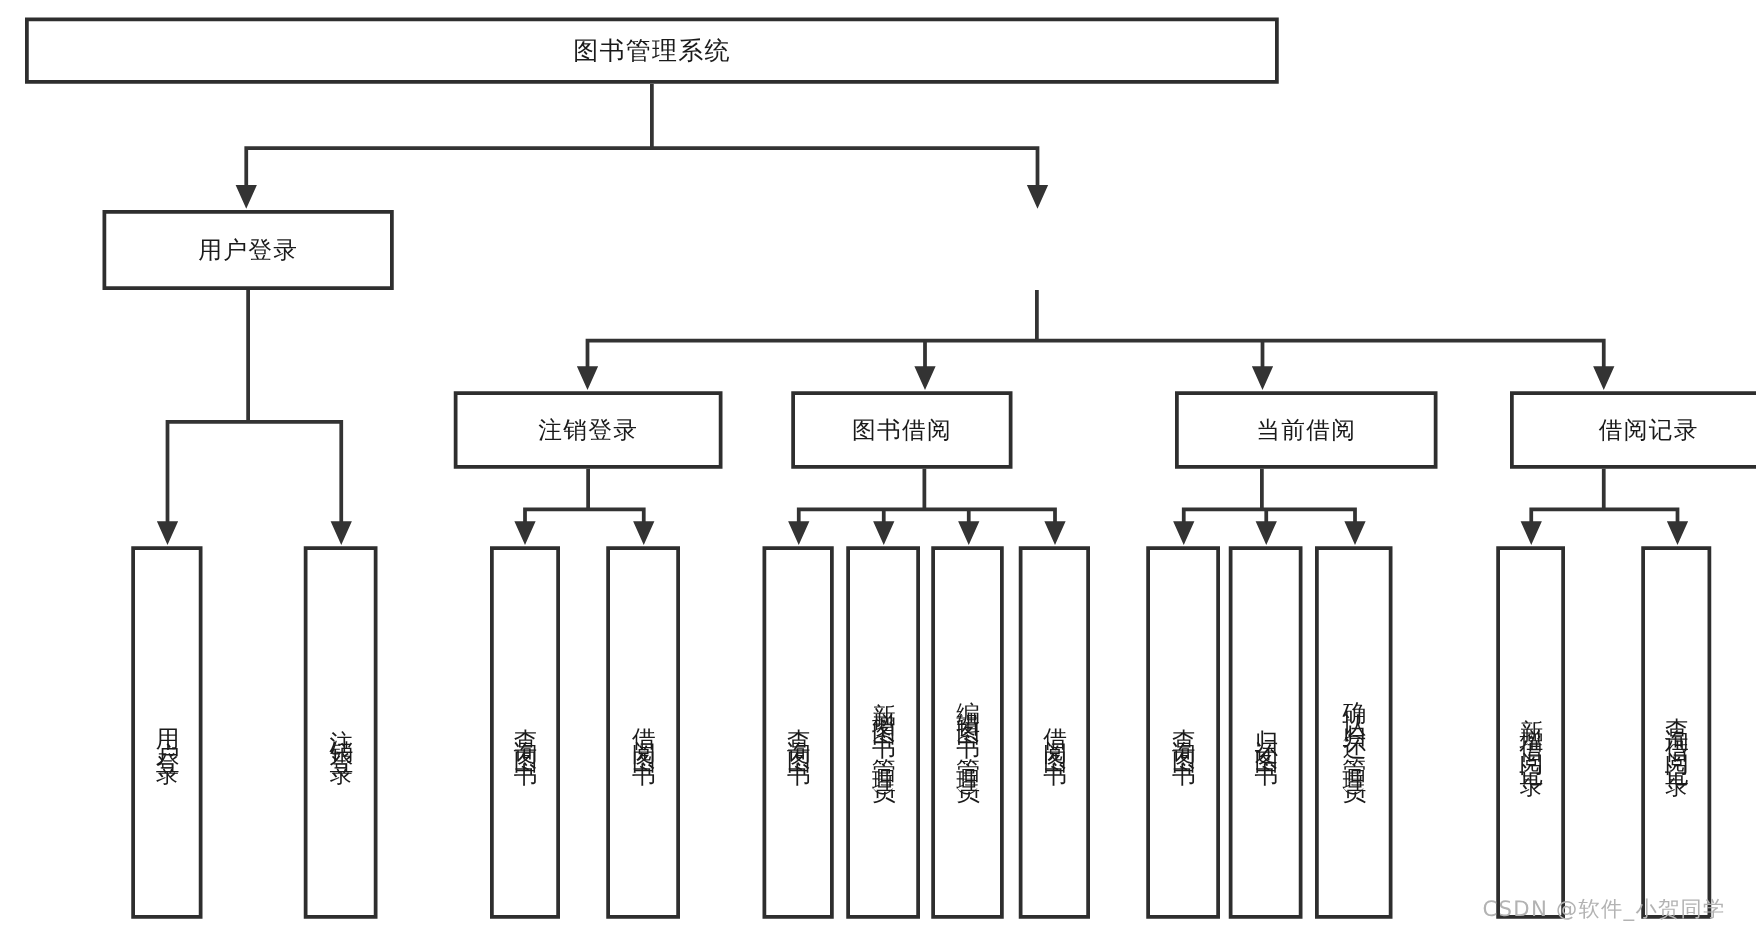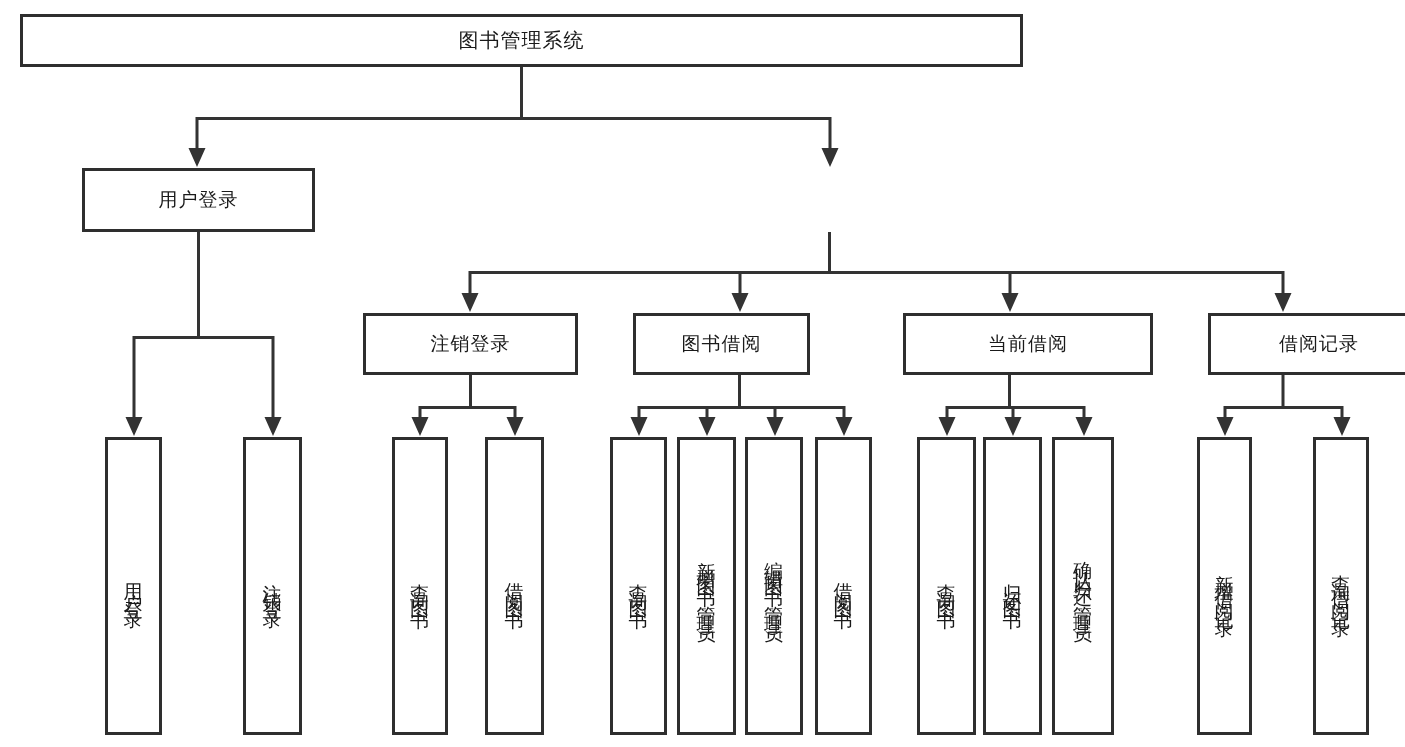--- a/index.html
+++ b/index.html
@@ -134,21 +134,21 @@
   <div class="node hnode" style="left:82px;top:168px;width:233px;height:64px;">
     <span>用户登录</span>
   </div>
 
   <div class="node hnode" style="left:363px;top:313px;width:215px;height:62px;">
     <span>注销登录</span>
   </div>
   <div class="node hnode" style="left:633px;top:313px;width:177px;height:62px;">
     <span>图书借阅</span>
   </div>
-  <div class="node hnode" style="left:903px;top:313px;width:250px;height:62px;">
+  <div class="node hnode" style="left:940px;top:313px;width:210px;height:62px;">
     <span>当前借阅</span>
   </div>
   <div class="node hnode" style="left:1172px;top:313px;width:222px;height:62px;margin-left:36px;">
     <span>借阅记录</span>
   </div>
 
   <div class="node vnode" style="left:105px;top:437px;width:57px;height:298px;">
     <span>用户登录</span>
   </div>
   <div class="node vnode" style="left:243px;top:437px;width:59px;height:298px;">
@@ -185,14 +185,15 @@
     <span>确认归还（管理员）</span>
   </div>
 
   <div class="node vnode" style="left:1197px;top:437px;width:55px;height:298px;">
     <span>新增借阅记录</span>
   </div>
   <div class="node vnode" style="left:1313px;top:437px;width:56px;height:298px;">
     <span>查询借阅记录</span>
   </div>
 
+  <div class="watermark">CSDN @软件_小贺同学</div>
 
 </div>
 
 </body></html>

